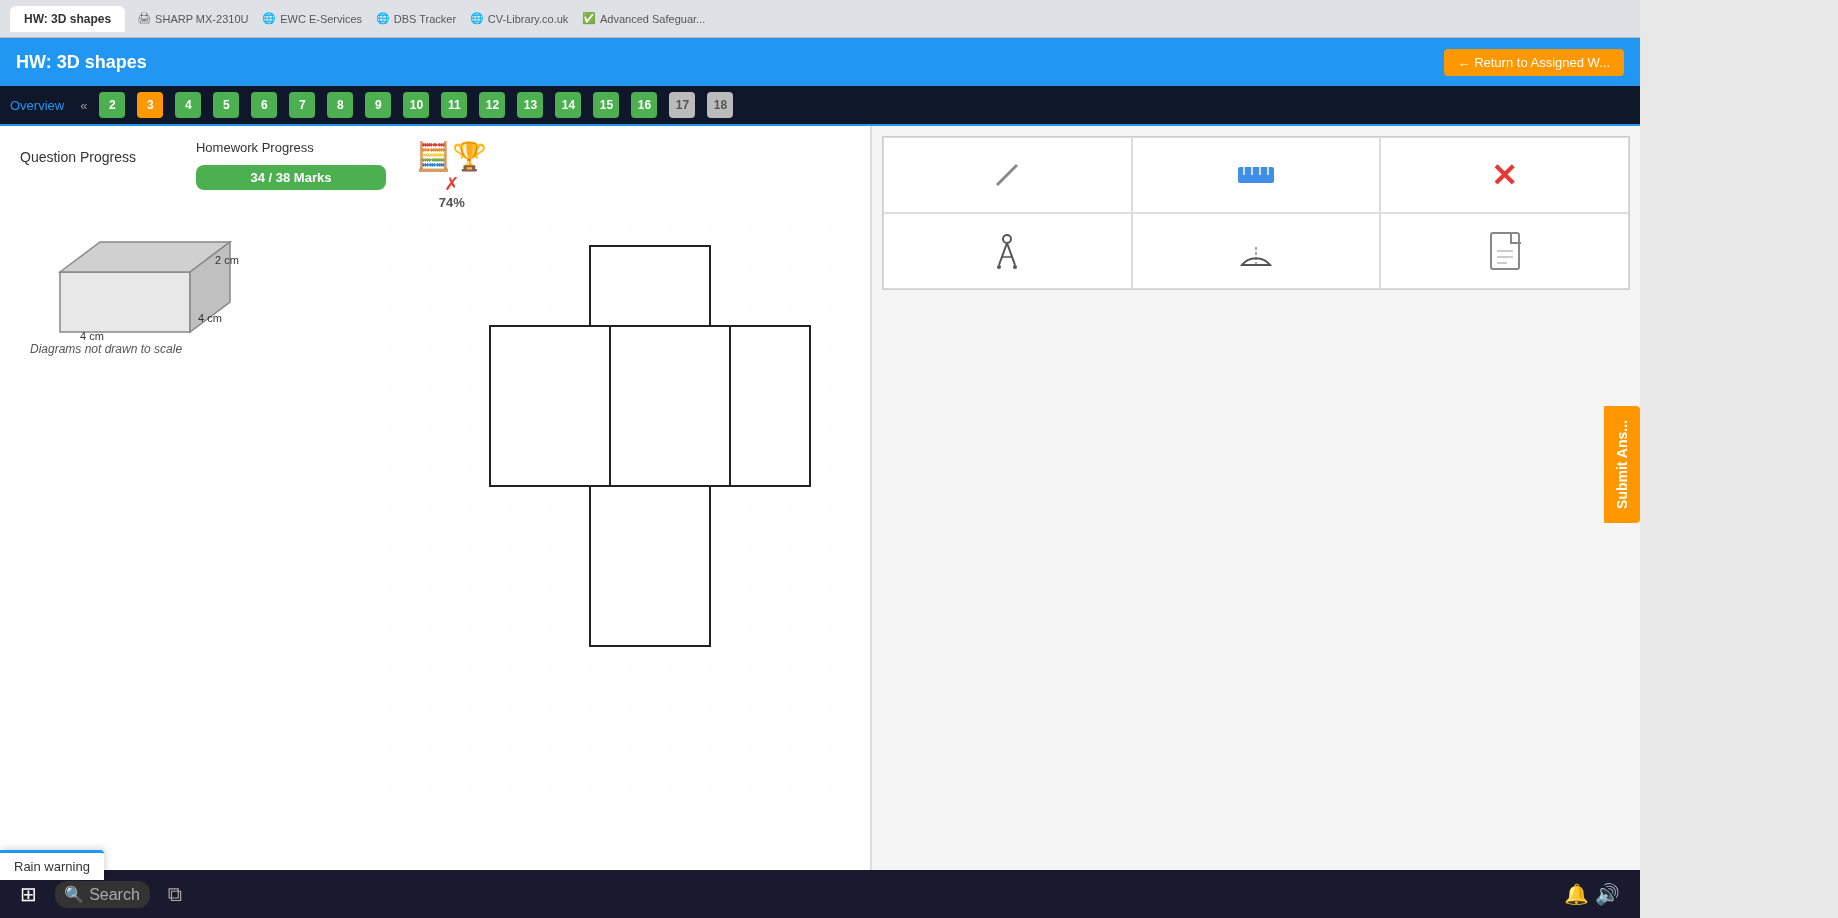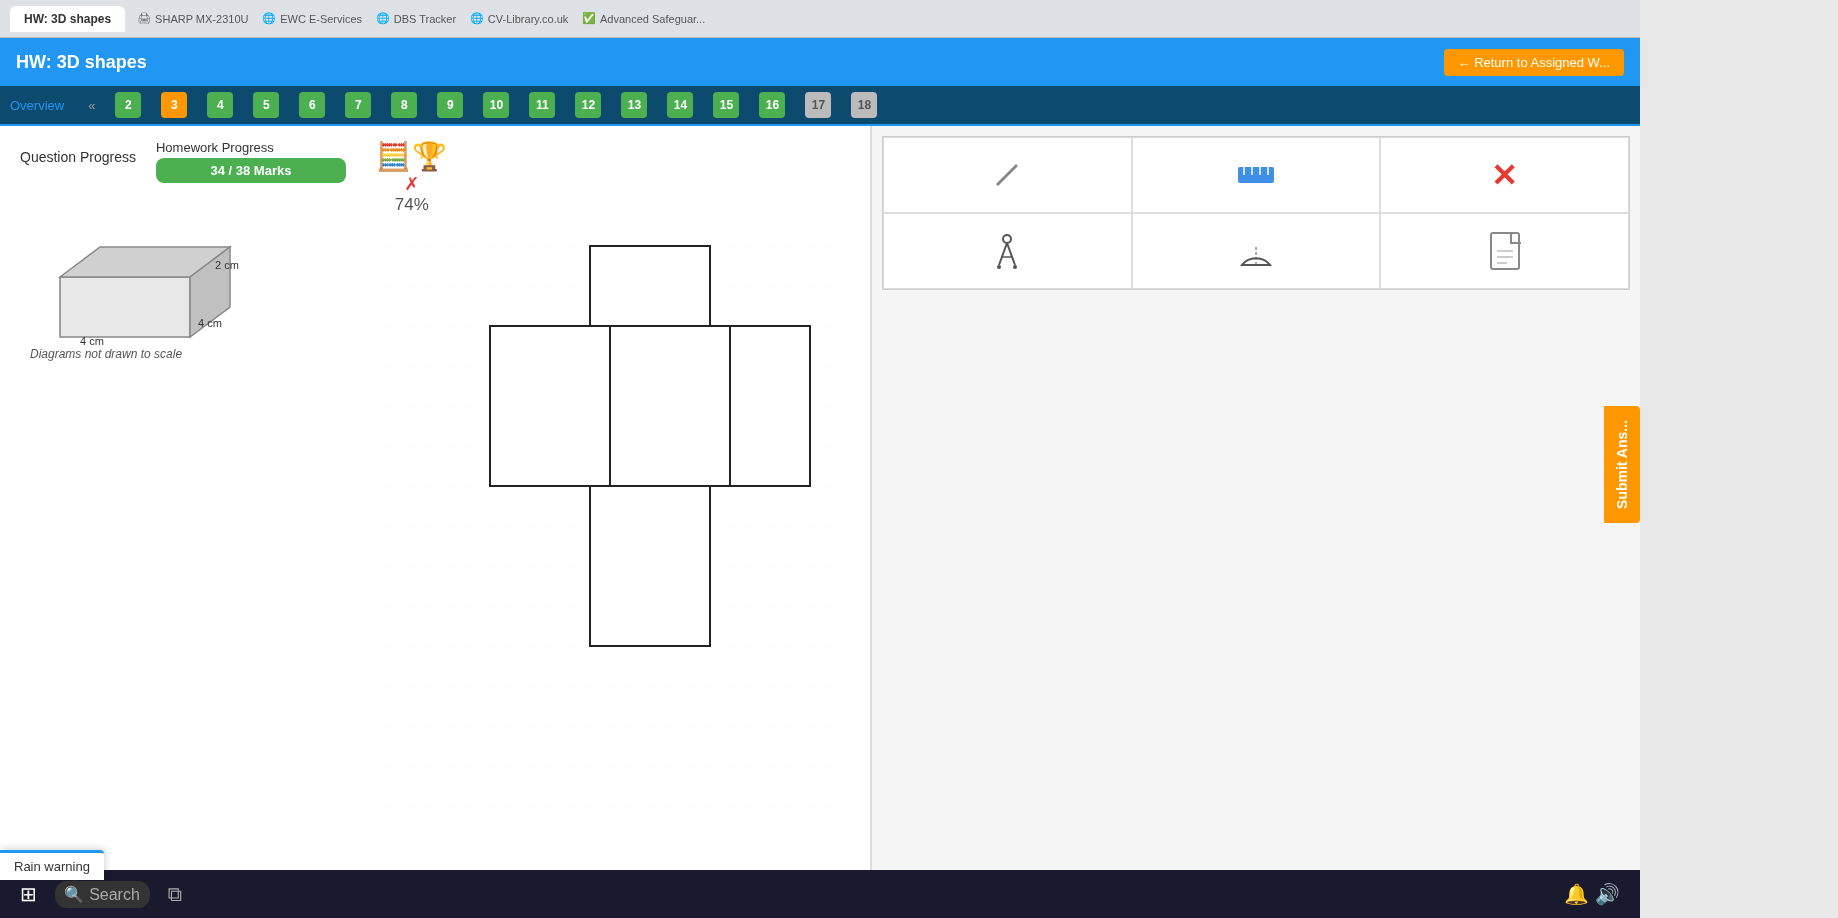--- a/index.html
+++ b/index.html
@@ -66,26 +66,26 @@
       border: none;
       padding: 6px 14px;
       border-radius: 4px;
       font-size: 13px;
       cursor: pointer;
       white-space: nowrap;
     }
 
     
     .nav-bar {
-      background: #0c4a6e;
+      background: #0f172a;
       border-bottom: 2px solid #2196F3;
       padding: 6px 10px;
       display: flex;
       align-items: center;
-      gap: 20px;
+      gap: 12px;
       flex-wrap: wrap;
       min-height: 38px;
     }
     .nav-overview {
       color: #2196F3;
       font-size: 13px;
       cursor: pointer;
       margin-right: 4px;
     }
     .nav-arrow {
@@ -158,34 +158,34 @@
     </div>
 
     <div style="display:flex; flex:1; position:relative; overflow:hidden;">
 
       <div style="width:870px; padding:14px 20px; background:white; position:relative;">
 
         <div style="display:flex; align-items:flex-start; gap:20px; margin-bottom:12px;">
           <div style="margin-top:8px;">
             <span style="font-size:14px; color:#333;">Question Progress</span>
           </div>
-          <div style="display:flex; flex-direction:column; gap:3px; ">
+          <div style="display:flex; flex-direction:column; gap:10px; margin-left:40px;">
             <span style="font-size:13px; color:#333;">Homework Progress</span>
             <div style="background:#4CAF50; color:white; font-size:13px; font-weight:bold; padding:5px 34px; border-radius:8px; text-align:center; min-width:190px;">34 / 38 Marks</div>
           </div>
 
           <div style="display:flex; flex-direction:column; align-items:center; margin-left:10px;">
             <div style="display:flex; align-items:center; gap:2px; font-size:28px;">
               <span>🧮</span>
               <span>🏆</span>
             </div>
             <div style="display:flex; align-items:center; gap:0;">
               <span style="color:#e53935; font-size:18px;">✗</span>
             </div>
-            <span style="font-size:17px; font-weight:normal; color:#555;">74%</span>
+            <span style="font-size:13px; font-weight:bold; color:#555;">74%</span>
           </div>
         </div>
 
 
         <div style="margin-bottom:8px;">
           <svg width="220" height="120" class="cuboid-svg">
 
             <rect x="40" y="50" width="130" height="60" fill="#e8e8e8" stroke="#888" stroke-width="1.5"></rect>
 
             <polygon points="40,50 80,20 210,20 170,50" fill="#d0d0d0" stroke="#888" stroke-width="1.5"></polygon>

